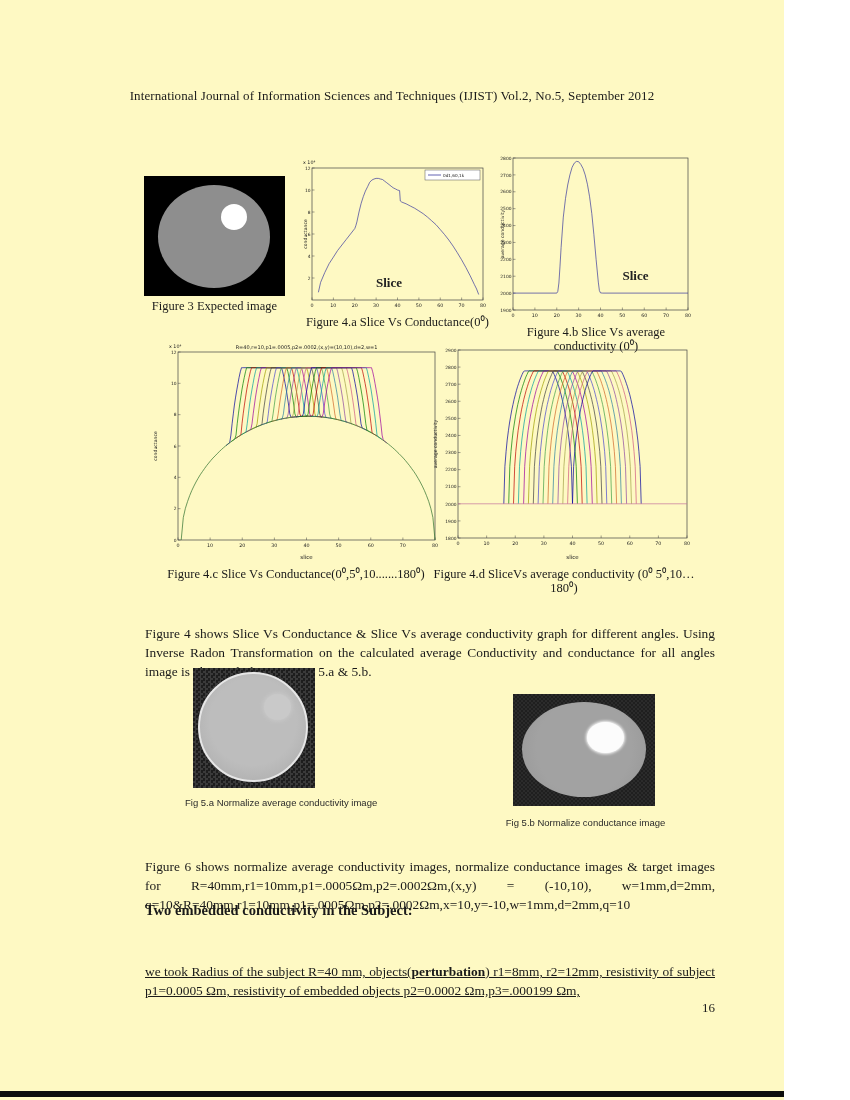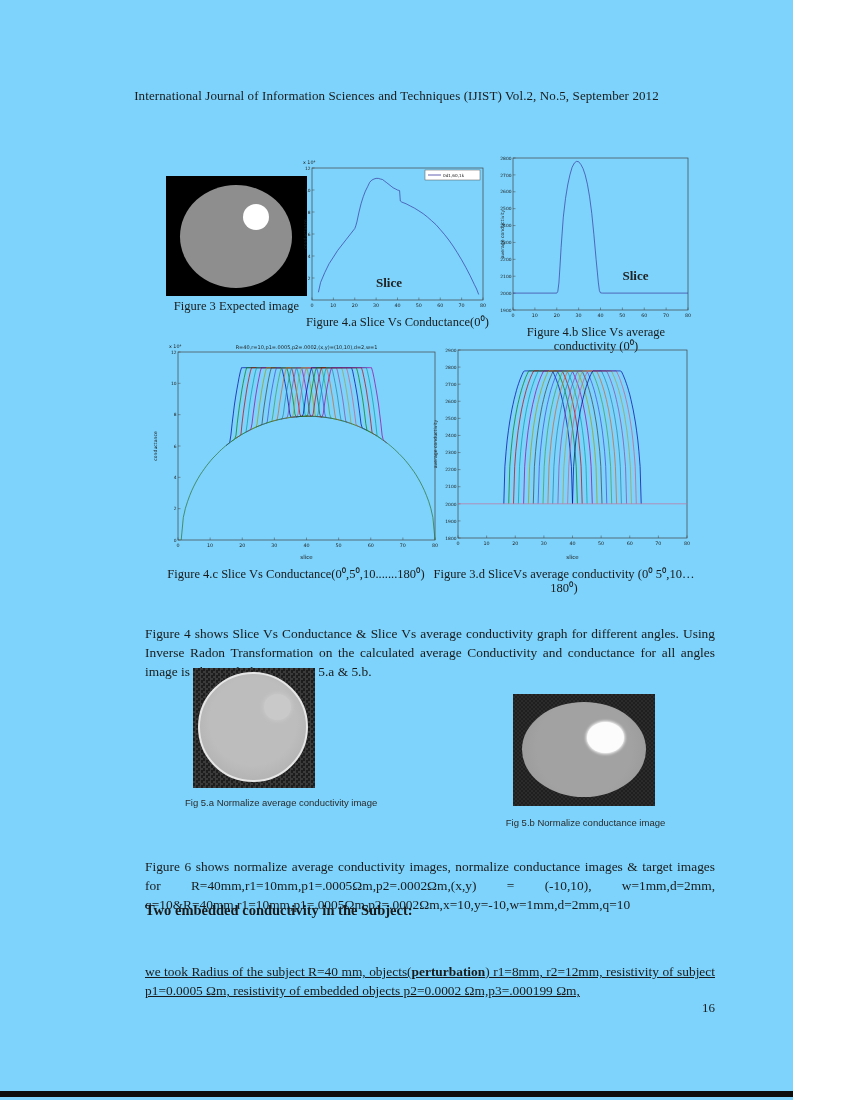--- a/index.html
+++ b/index.html
@@ -1,21 +1,21 @@
 <!DOCTYPE html>
 <html style="--text: #1a1a1a; --fig3-bg: #000000; --fig3-subject: #8e8e8e; --fig3-object: #ffffff; --fig5a-ellipse: #b2b2b2; --fig5a-rim: #e6e6e6; --fig5a-blob: #c9c9c9; --fig5b-bg: #1f1f1f; --fig5b-ellipse: #9a9a9a; --fig5b-blob: #fcfcfc;"><head>
 <meta charset="utf-8">
 <style>
   html,body{margin:0;padding:0;background:#ffffff;}
-  #page{position:relative;width:784px;height:1100px;background:#7dd3fc;overflow:hidden;
-        font-family:"Liberation Serif",serif;color:var(--text,#1a1a1a);padding-left:9px;}
+  #page{position:relative;width:784px;height:1100px;background:#fef9c3;overflow:hidden;
+        font-family:"Liberation Serif",serif;color:var(--text,#1a1a1a);}
   .header-line{position:absolute;top:88px;left:0;width:100%;text-align:center;
         font-size:13px;letter-spacing:.1px;}
   
-  .fig3-wrap{position:absolute;left:166px;top:176px;width:141px;}
+  .fig3-wrap{position:absolute;left:144px;top:176px;width:141px;}
   .fig3-img{position:relative;width:141px;height:120px;background:var(--fig3-bg);}
   .fig3-subject{position:absolute;left:14px;top:9px;width:112px;height:103px;border-radius:50%;
         background:var(--fig3-subject);}
   .fig3-object{position:absolute;left:77px;top:28px;width:26px;height:26px;border-radius:50%;
         background:var(--fig3-object);}
   .figcap{font-size:12.5px;text-align:center;margin-top:3px;line-height:1.15;}
   
   .chart-wrap{position:absolute;}
   .chart-wrap svg{display:block;}
   #w-fig4a{left:300px;top:150px;width:195px;}
@@ -281,21 +281,21 @@
         <polyline points="108.1,161.8 109.3,124.4 110.4,109.3 111.6,98.1 112.7,88.8 113.9,81.0 115.0,74.1 116.2,67.9 117.3,62.4 118.5,57.4 119.6,52.8 120.7,48.6 121.9,44.8 123.0,41.3 124.2,38.1 125.3,35.1 126.5,32.5 127.6,30.0 128.8,28.9 129.9,28.9 131.1,28.9 132.2,28.9 133.3,28.9 134.5,28.9 135.6,28.9 136.8,28.9 137.9,28.9 139.1,28.9 140.2,28.9 141.4,28.9 142.5,28.9 143.6,28.9 144.8,28.9 145.9,28.9 147.1,28.9 148.2,28.9 149.4,28.9 150.5,28.9 151.7,28.9 152.8,28.9 154.0,28.9 155.1,28.9 156.2,28.9 157.4,30.0 158.5,32.5 159.7,35.1 160.8,38.1 162.0,41.3 163.1,44.8 164.3,48.6 165.4,52.8 166.5,57.4 167.7,62.4 168.8,67.9 170.0,74.1 171.1,81.0 172.3,88.8 173.4,98.1 174.6,109.3 175.7,124.4 176.8,161.8" fill="none" stroke="#4646d0" stroke-width="0.7"></polyline>
         <polyline points="113.0,161.8 114.2,124.4 115.3,109.3 116.5,98.1 117.6,88.8 118.7,81.0 119.9,74.1 121.0,67.9 122.2,62.4 123.3,57.4 124.5,52.8 125.6,48.6 126.8,44.8 127.9,41.3 129.0,38.1 130.2,35.1 131.3,32.5 132.5,30.0 133.6,28.9 134.8,28.9 135.9,28.9 137.1,28.9 138.2,28.9 139.4,28.9 140.5,28.9 141.6,28.9 142.8,28.9 143.9,28.9 145.1,28.9 146.2,28.9 147.4,28.9 148.5,28.9 149.7,28.9 150.8,28.9 151.9,28.9 153.1,28.9 154.2,28.9 155.4,28.9 156.5,28.9 157.7,28.9 158.8,28.9 160.0,28.9 161.1,28.9 162.3,30.0 163.4,32.5 164.5,35.1 165.7,38.1 166.8,41.3 168.0,44.8 169.1,48.6 170.3,52.8 171.4,57.4 172.6,62.4 173.7,67.9 174.8,74.1 176.0,81.0 177.1,88.8 178.3,98.1 179.4,109.3 180.6,124.4 181.7,161.8" fill="none" stroke="#3f9e46" stroke-width="0.7"></polyline>
         <polyline points="117.9,161.8 119.0,124.4 120.2,109.3 121.3,98.1 122.5,88.8 123.6,81.0 124.8,74.1 125.9,67.9 127.0,62.4 128.2,57.4 129.3,52.8 130.5,48.6 131.6,44.8 132.8,41.3 133.9,38.1 135.1,35.1 136.2,32.5 137.3,30.0 138.5,28.9 139.6,28.9 140.8,28.9 141.9,28.9 143.1,28.9 144.2,28.9 145.4,28.9 146.5,28.9 147.7,28.9 148.8,28.9 149.9,28.9 151.1,28.9 152.2,28.9 153.4,28.9 154.5,28.9 155.7,28.9 156.8,28.9 158.0,28.9 159.1,28.9 160.2,28.9 161.4,28.9 162.5,28.9 163.7,28.9 164.8,28.9 166.0,28.9 167.1,30.0 168.3,32.5 169.4,35.1 170.6,38.1 171.7,41.3 172.8,44.8 174.0,48.6 175.1,52.8 176.3,57.4 177.4,62.4 178.6,67.9 179.7,74.1 180.9,81.0 182.0,88.8 183.1,98.1 184.3,109.3 185.4,124.4 186.6,161.8" fill="none" stroke="#d06428" stroke-width="0.7"></polyline>
         <polyline points="122.7,161.8 123.9,124.4 125.0,109.3 126.2,98.1 127.3,88.8 128.5,81.0 129.6,74.1 130.8,67.9 131.9,62.4 133.1,57.4 134.2,52.8 135.3,48.6 136.5,44.8 137.6,41.3 138.8,38.1 139.9,35.1 141.1,32.5 142.2,30.0 143.4,28.9 144.5,28.9 145.6,28.9 146.8,28.9 147.9,28.9 149.1,28.9 150.2,28.9 151.4,28.9 152.5,28.9 153.7,28.9 154.8,28.9 156.0,28.9 157.1,28.9 158.2,28.9 159.4,28.9 160.5,28.9 161.7,28.9 162.8,28.9 164.0,28.9 165.1,28.9 166.3,28.9 167.4,28.9 168.5,28.9 169.7,28.9 170.8,28.9 172.0,30.0 173.1,32.5 174.3,35.1 175.4,38.1 176.6,41.3 177.7,44.8 178.9,48.6 180.0,52.8 181.1,57.4 182.3,62.4 183.4,67.9 184.6,74.1 185.7,81.0 186.9,88.8 188.0,98.1 189.2,109.3 190.3,124.4 191.4,161.8" fill="none" stroke="#2880a0" stroke-width="0.7"></polyline>
         <polyline points="127.9,161.8 129.0,124.4 130.2,109.3 131.3,98.1 132.5,88.8 133.6,81.0 134.8,74.1 135.9,67.9 137.1,62.4 138.2,57.4 139.4,52.8 140.5,48.6 141.6,44.8 142.8,41.3 143.9,38.1 145.1,35.1 146.2,32.5 147.4,30.0 148.5,28.9 149.7,28.9 150.8,28.9 151.9,28.9 153.1,28.9 154.2,28.9 155.4,28.9 156.5,28.9 157.7,28.9 158.8,28.9 160.0,28.9 161.1,28.9 162.3,28.9 163.4,28.9 164.5,28.9 165.7,28.9 166.8,28.9 168.0,28.9 169.1,28.9 170.3,28.9 171.4,28.9 172.6,28.9 173.7,28.9 174.8,28.9 176.0,28.9 177.1,30.0 178.3,32.5 179.4,35.1 180.6,38.1 181.7,41.3 182.9,44.8 184.0,48.6 185.2,52.8 186.3,57.4 187.4,62.4 188.6,67.9 189.7,74.1 190.9,81.0 192.0,88.8 193.2,98.1 194.3,109.3 195.5,124.4 196.6,161.8" fill="none" stroke="#8c46a0" stroke-width="0.7"></polyline>
         <polyline points="132.8,161.8 133.9,124.4 135.1,109.3 136.2,98.1 137.3,88.8 138.5,81.0 139.6,74.1 140.8,67.9 141.9,62.4 143.1,57.4 144.2,52.8 145.4,48.6 146.5,44.8 147.7,41.3 148.8,38.1 149.9,35.1 151.1,32.5 152.2,30.0 153.4,28.9 154.5,28.9 155.7,28.9 156.8,28.9 158.0,28.9 159.1,28.9 160.2,28.9 161.4,28.9 162.5,28.9 163.7,28.9 164.8,28.9 166.0,28.9 167.1,28.9 168.3,28.9 169.4,28.9 170.6,28.9 171.7,28.9 172.8,28.9 174.0,28.9 175.1,28.9 176.3,28.9 177.4,28.9 178.6,28.9 179.7,28.9 180.9,28.9 182.0,30.0 183.1,32.5 184.3,35.1 185.4,38.1 186.6,41.3 187.7,44.8 188.9,48.6 190.0,52.8 191.2,57.4 192.3,62.4 193.5,67.9 194.6,74.1 195.7,81.0 196.9,88.8 198.0,98.1 199.2,109.3 200.3,124.4 201.5,161.8" fill="none" stroke="#a0a046" stroke-width="0.7"></polyline>
         <polyline points="137.6,161.8 138.8,124.4 139.9,109.3 141.1,98.1 142.2,88.8 143.4,81.0 144.5,74.1 145.6,67.9 146.8,62.4 147.9,57.4 149.1,52.8 150.2,48.6 151.4,44.8 152.5,41.3 153.7,38.1 154.8,35.1 156.0,32.5 157.1,30.0 158.2,28.9 159.4,28.9 160.5,28.9 161.7,28.9 162.8,28.9 164.0,28.9 165.1,28.9 166.3,28.9 167.4,28.9 168.5,28.9 169.7,28.9 170.8,28.9 172.0,28.9 173.1,28.9 174.3,28.9 175.4,28.9 176.6,28.9 177.7,28.9 178.9,28.9 180.0,28.9 181.1,28.9 182.3,28.9 183.4,28.9 184.6,28.9 185.7,28.9 186.9,30.0 188.0,32.5 189.2,35.1 190.3,38.1 191.4,41.3 192.6,44.8 193.7,48.6 194.9,52.8 196.0,57.4 197.2,62.4 198.3,67.9 199.5,74.1 200.6,81.0 201.8,88.8 202.9,98.1 204.0,109.3 205.2,124.4 206.3,161.8" fill="none" stroke="#d05880" stroke-width="0.7"></polyline>
         <polyline points="142.5,161.8 143.6,124.4 144.8,109.3 145.9,98.1 147.1,88.8 148.2,81.0 149.4,74.1 150.5,67.9 151.7,62.4 152.8,57.4 154.0,52.8 155.1,48.6 156.2,44.8 157.4,41.3 158.5,38.1 159.7,35.1 160.8,32.5 162.0,30.0 163.1,28.9 164.3,28.9 165.4,28.9 166.5,28.9 167.7,28.9 168.8,28.9 170.0,28.9 171.1,28.9 172.3,28.9 173.4,28.9 174.6,28.9 175.7,28.9 176.8,28.9 178.0,28.9 179.1,28.9 180.3,28.9 181.4,28.9 182.6,28.9 183.7,28.9 184.9,28.9 186.0,28.9 187.2,28.9 188.3,28.9 189.4,28.9 190.6,28.9 191.7,30.0 192.9,32.5 194.0,35.1 195.2,38.1 196.3,41.3 197.5,44.8 198.6,48.6 199.8,52.8 200.9,57.4 202.0,62.4 203.2,67.9 204.3,74.1 205.5,81.0 206.6,88.8 207.8,98.1 208.9,109.3 210.1,124.4 211.2,161.8" fill="none" stroke="#00009f" stroke-width="0.7"></polyline>
         <polyline points="28.0,161.8 257.0,161.8" fill="none" stroke="#c4729e" stroke-width="0.7"></polyline>
       </svg>
-    <div class="figcap">Figure 3.d SliceVs average conductivity (0⁰ 5⁰,10…180⁰)</div>
+    <div class="figcap">Figure 4.d SliceVs average conductivity (0⁰ 5⁰,10…180⁰)</div>
   </div>
 
   <div class="para" id="para1">Figure 4 shows Slice Vs Conductance &amp; Slice Vs average conductivity graph for different angles. Using Inverse Radon Transformation on the calculated average Conductivity and conductance for all angles image is obtained Shown in Fig 5.a &amp; 5.b.</div>
 
   <div class="f5-wrap" id="w-fig5a">
     <div class="f5a-img">
       <div class="f5a-ellipse"></div>
       <div class="f5a-blob"></div>
     </div>
     <div class="f5cap">Fig 5.a Normalize average  conductivity image</div>

